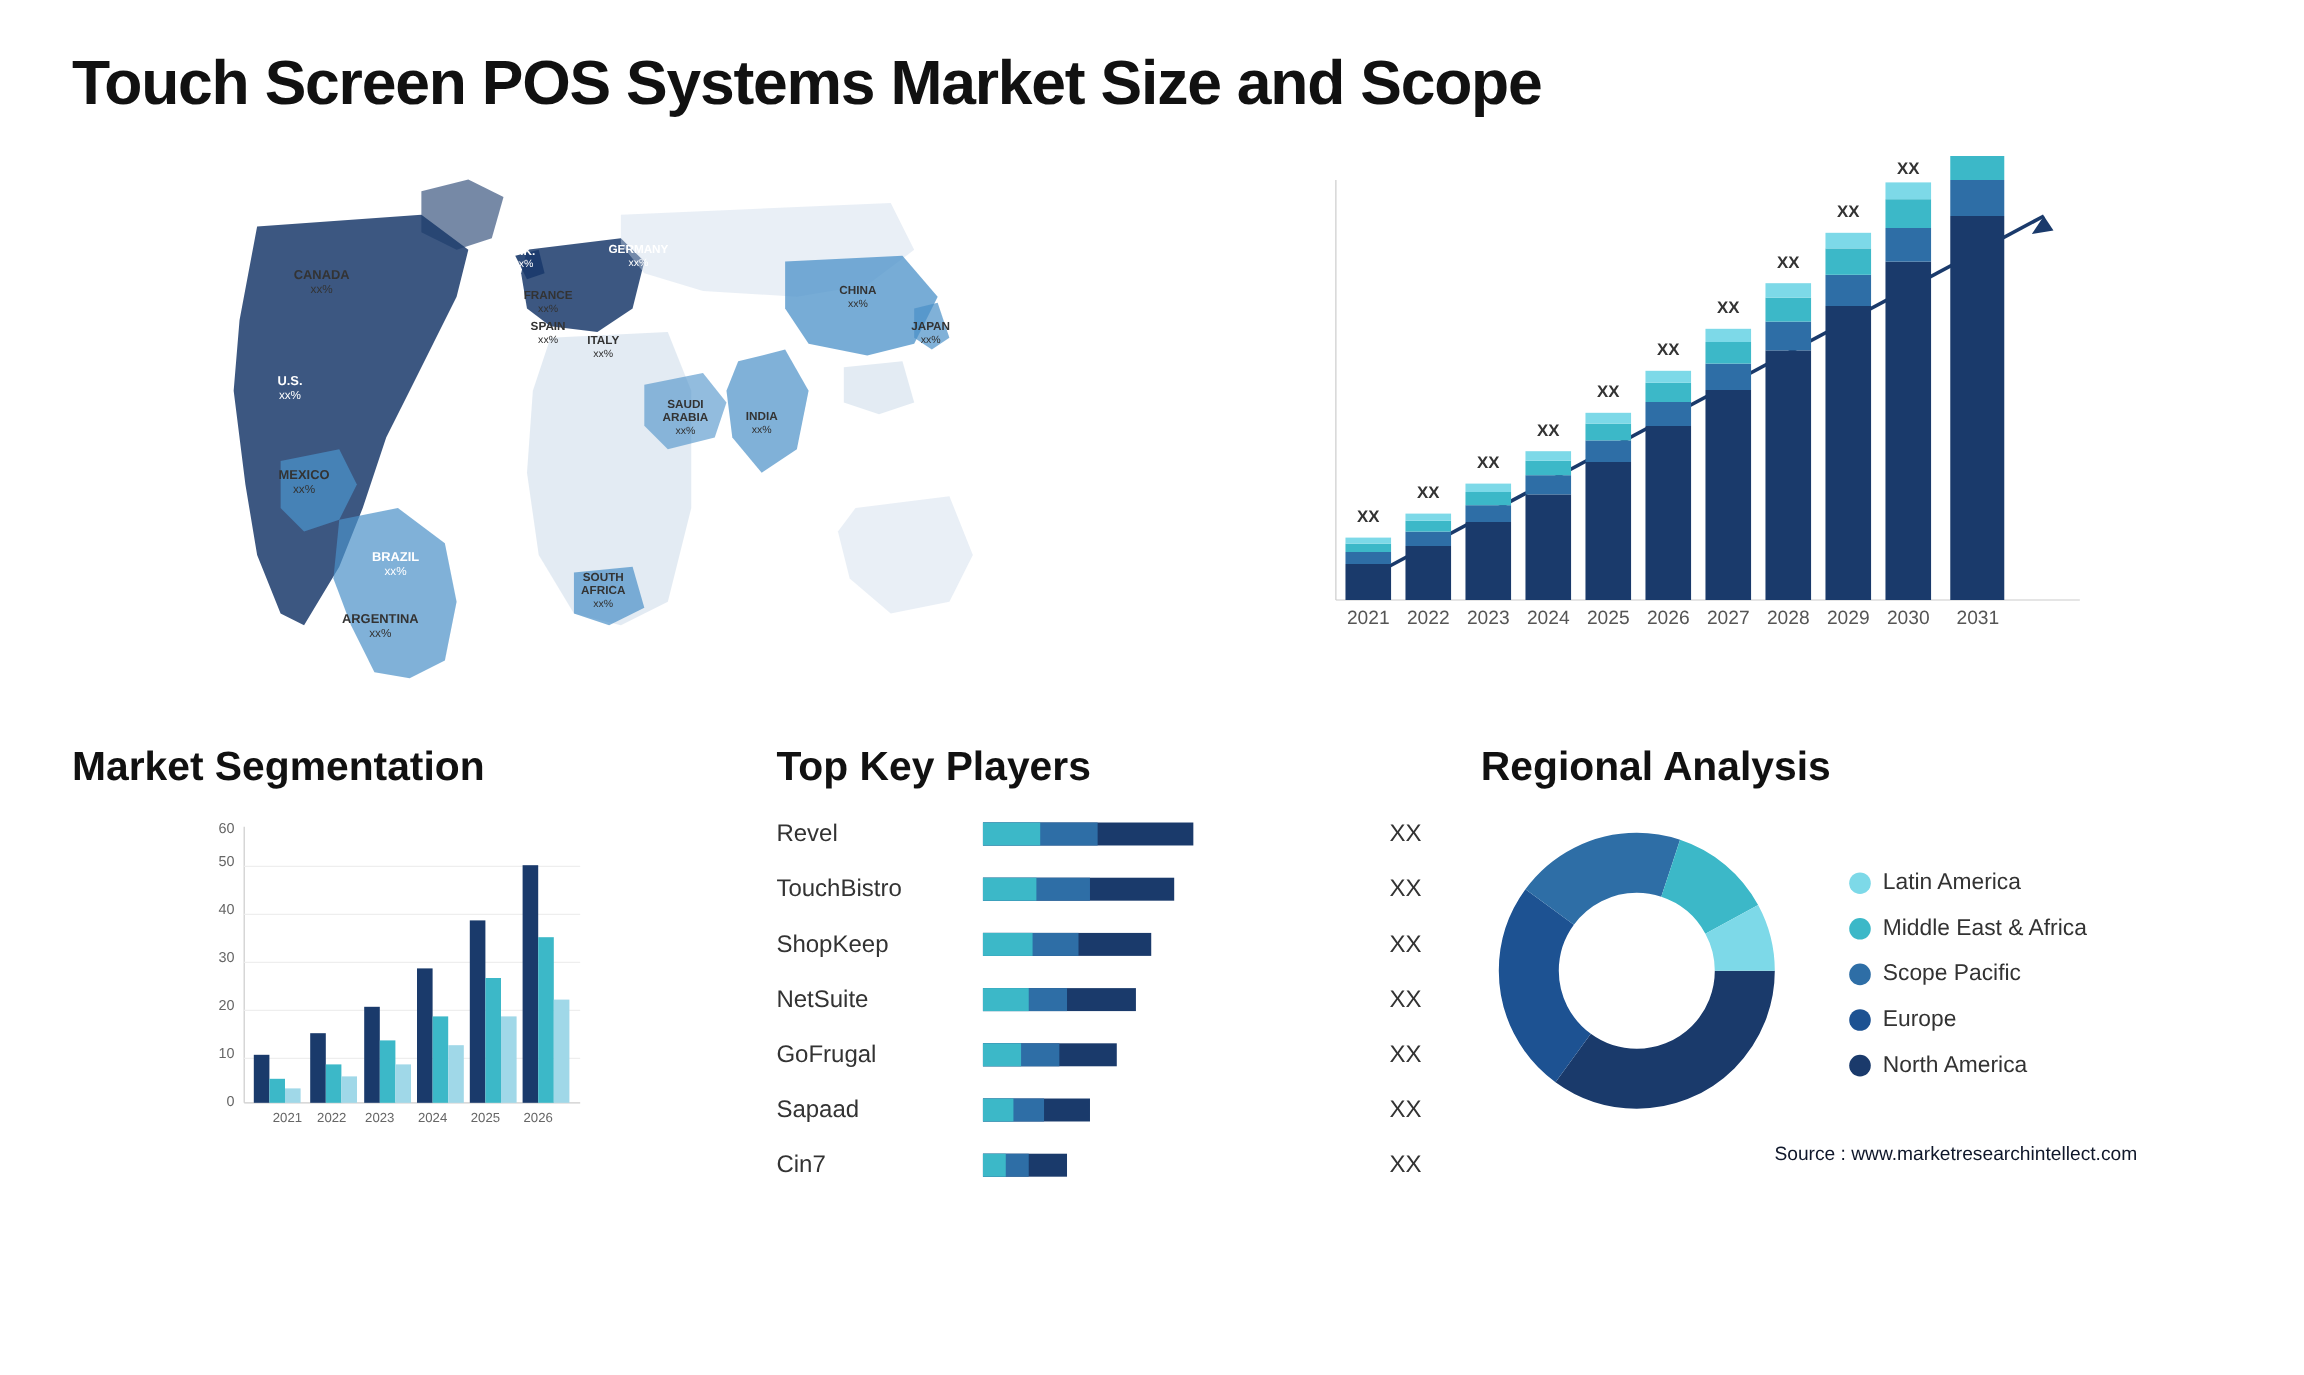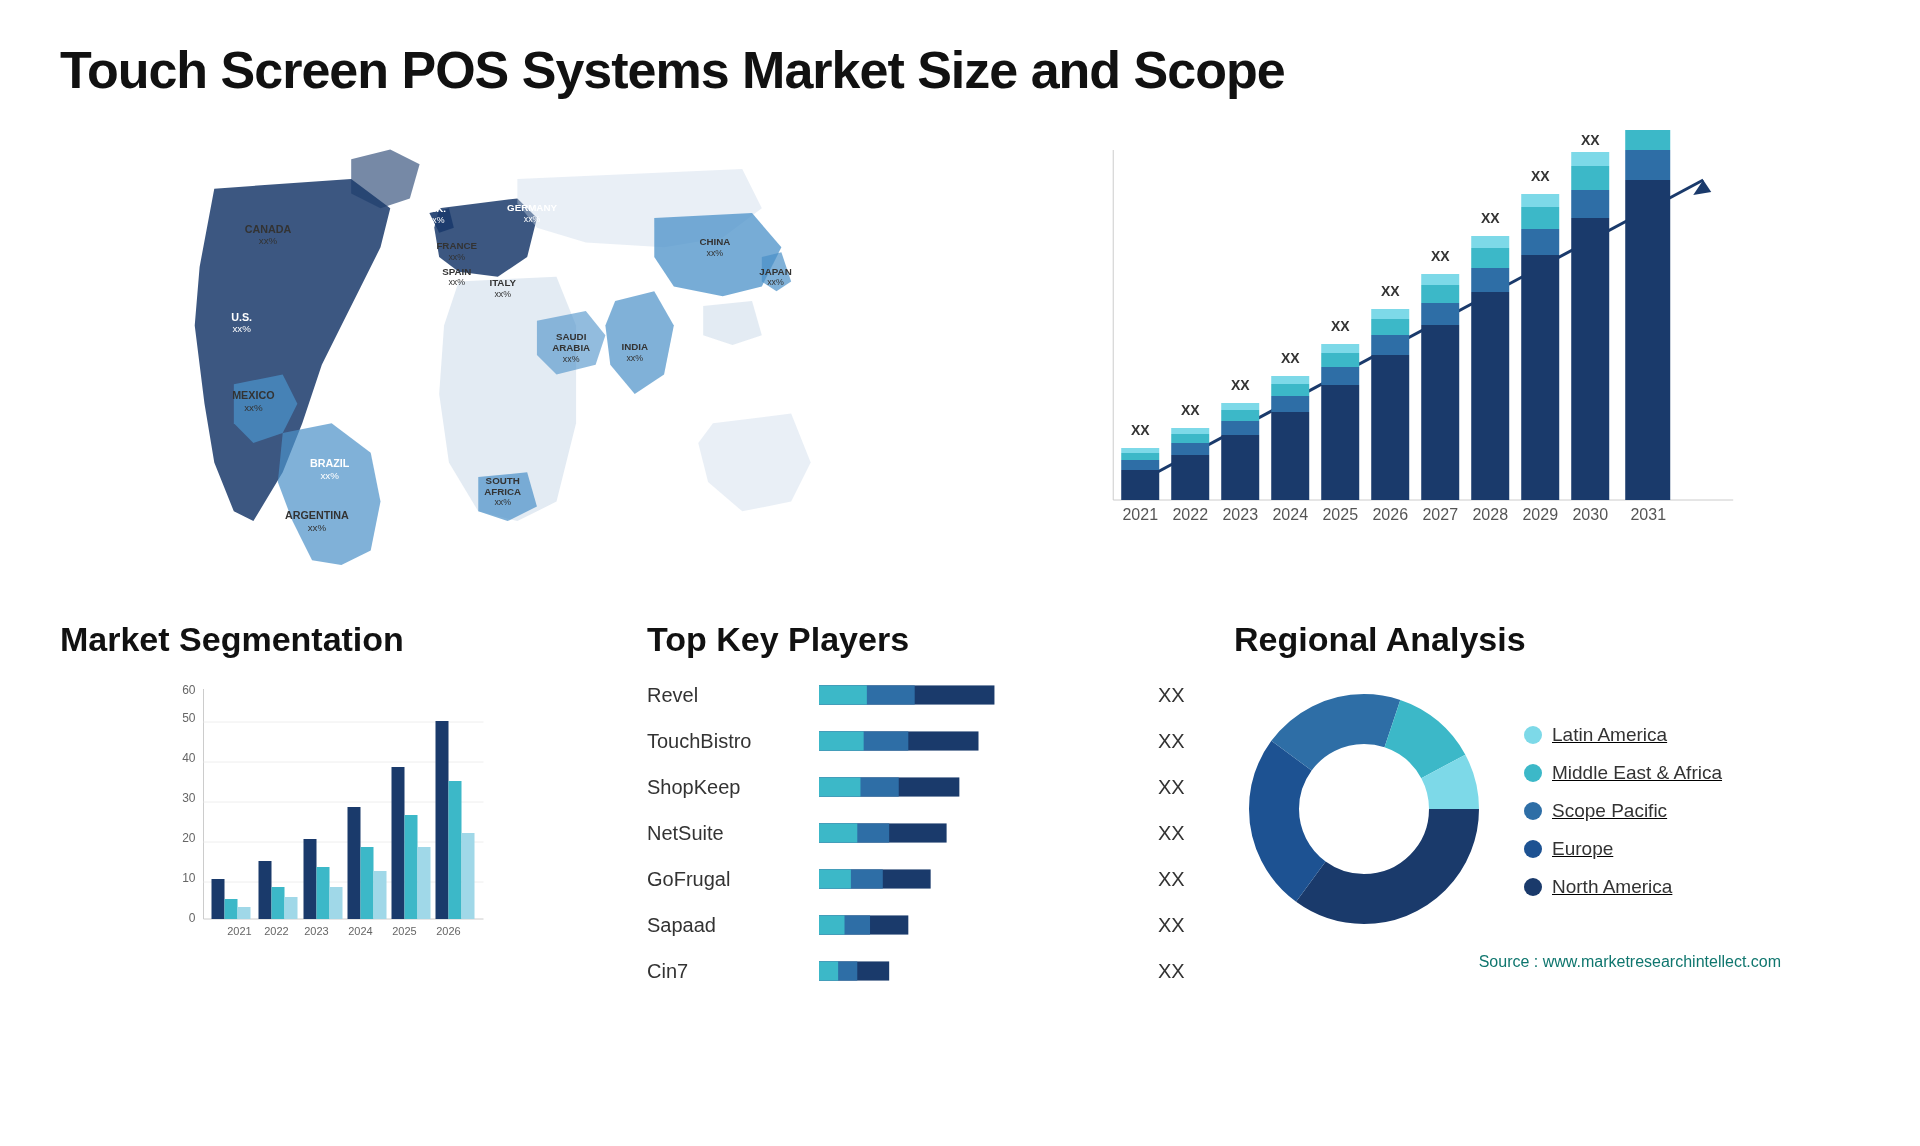--- a/index.html
+++ b/index.html
@@ -146,23 +146,22 @@
     .player-xx {
       font-size: 20px;
       color: #333;
       margin-left: 8px;
       width: 36px;
     }
 
     
     .regional-wrap {
       display: flex;
-      gap: 30px;
+      gap: 47px;
       align-items: center;
-      text-decoration: underline;
     }
     .donut-svg-wrap {
       flex: 0 0 260px;
     }
     .regional-legend {
       flex: 1;
       display: flex;
       flex-direction: column;
       gap: 16px;
     }
@@ -174,21 +173,21 @@
       color: #333;
     }
     .reg-dot {
       width: 18px;
       height: 18px;
       border-radius: 50%;
       flex-shrink: 0;
     }
     .source-text {
       font-size: 16px;
-      color: #0f766e;
+      color: #0f172a;
       text-align: right;
       margin-top: 10px;
     }
   </style>
 </head>
 <body>
 
 <div class="page">
 
   <div class="header">

